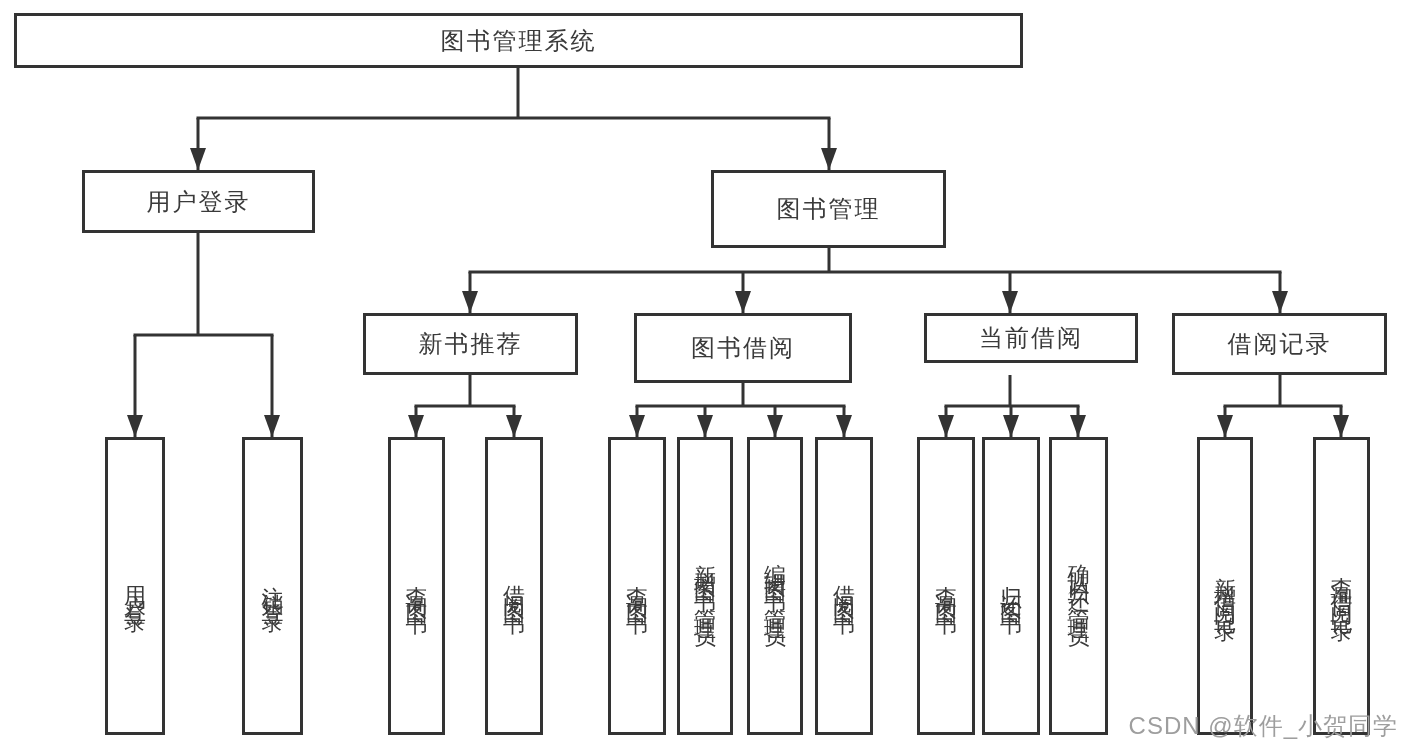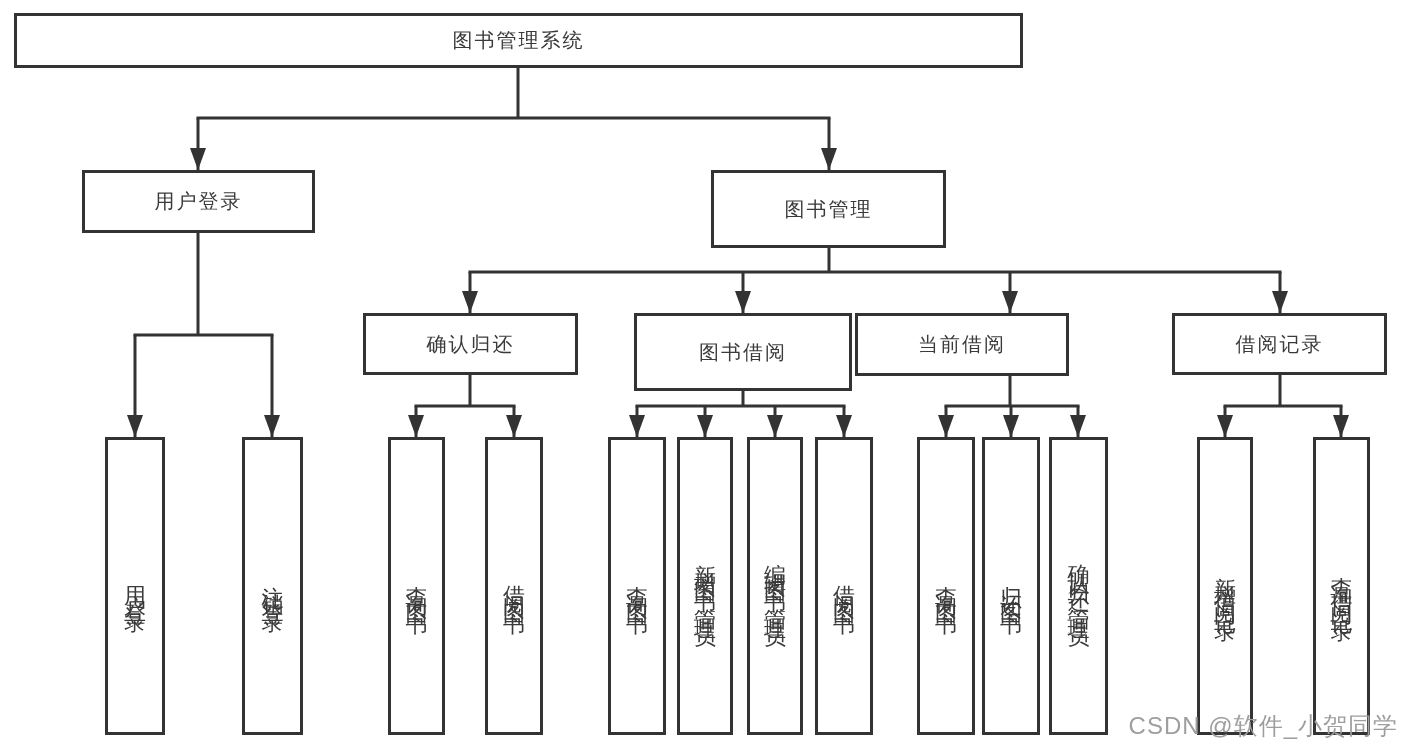--- a/index.html
+++ b/index.html
@@ -19,21 +19,21 @@
   .wires{position:absolute;left:0;top:0;z-index:1;}
   .box{
     position:absolute;
     box-sizing:border-box;
     border:3px solid var(--line);
     background:var(--bg);
     display:flex;align-items:center;justify-content:center;
     z-index:2;
   }
   .hlabel{
-    font-size:20px;
+    font-size:24px;
     color:var(--text);
     letter-spacing:2px;
     white-space:nowrap;
     font-family:Liberation Serif, serif;
   }
   .vlabel{
     writing-mode:vertical-rl;
     font-size:22px;
     line-height:1.1;
     letter-spacing:9px;
@@ -110,26 +110,26 @@
   </div>
 
   <div class="box" style="left:82px;top:170px;width:233px;height:63px">
     <span class="hlabel">用户登录</span>
   </div>
   <div class="box" style="left:711px;top:170px;width:235px;height:78px">
     <span class="hlabel">图书管理</span>
   </div>
 
   <div class="box" style="left:363px;top:313px;width:215px;height:62px">
-    <span class="hlabel">确认归还</span>
+    <span class="hlabel">新书推荐</span>
   </div>
-  <div class="box" style="left:634px;top:313px;width:218px;height:78px">
+  <div class="box" style="left:634px;top:313px;width:218px;height:70px">
     <span class="hlabel">图书借阅</span>
   </div>
-  <div class="box" style="left:855px;top:313px;width:214px;height:63px">
+  <div class="box" style="left:924px;top:313px;width:214px;height:50px">
     <span class="hlabel">当前借阅</span>
   </div>
   <div class="box" style="left:1172px;top:313px;width:215px;height:62px">
     <span class="hlabel">借阅记录</span>
   </div>
 
   <div class="box" style="left:105px;top:437px;width:60px;height:298px">
     <span class="vlabel">用户登录</span>
   </div>
   <div class="box" style="left:242px;top:437px;width:61px;height:298px">

